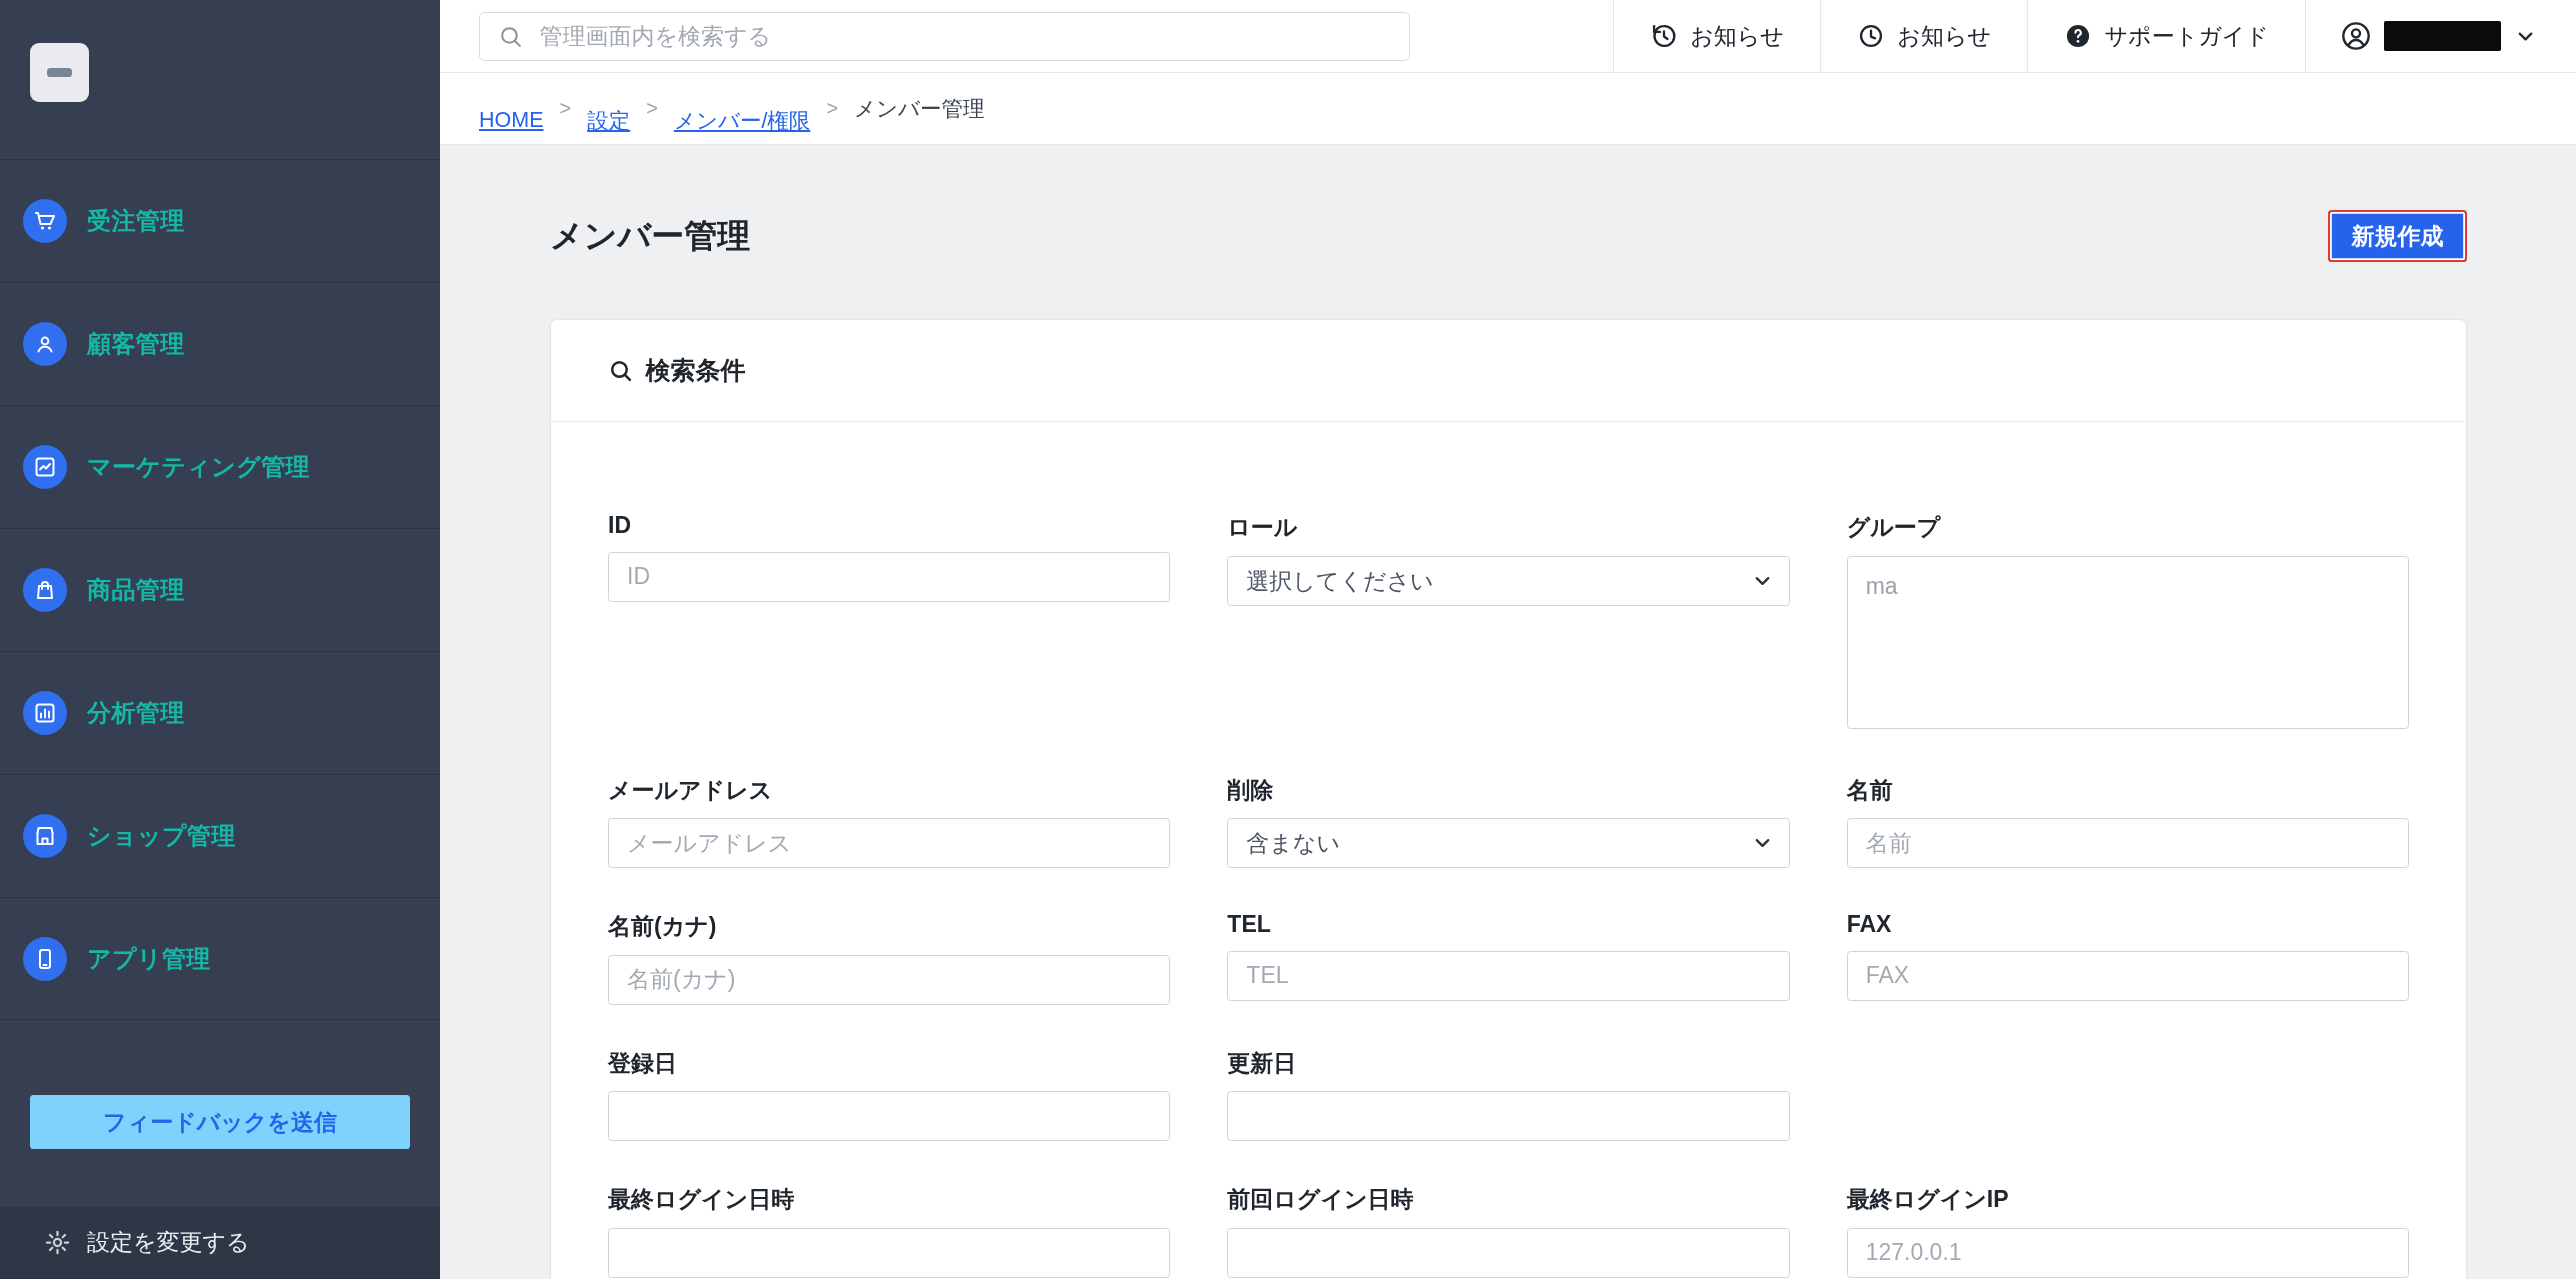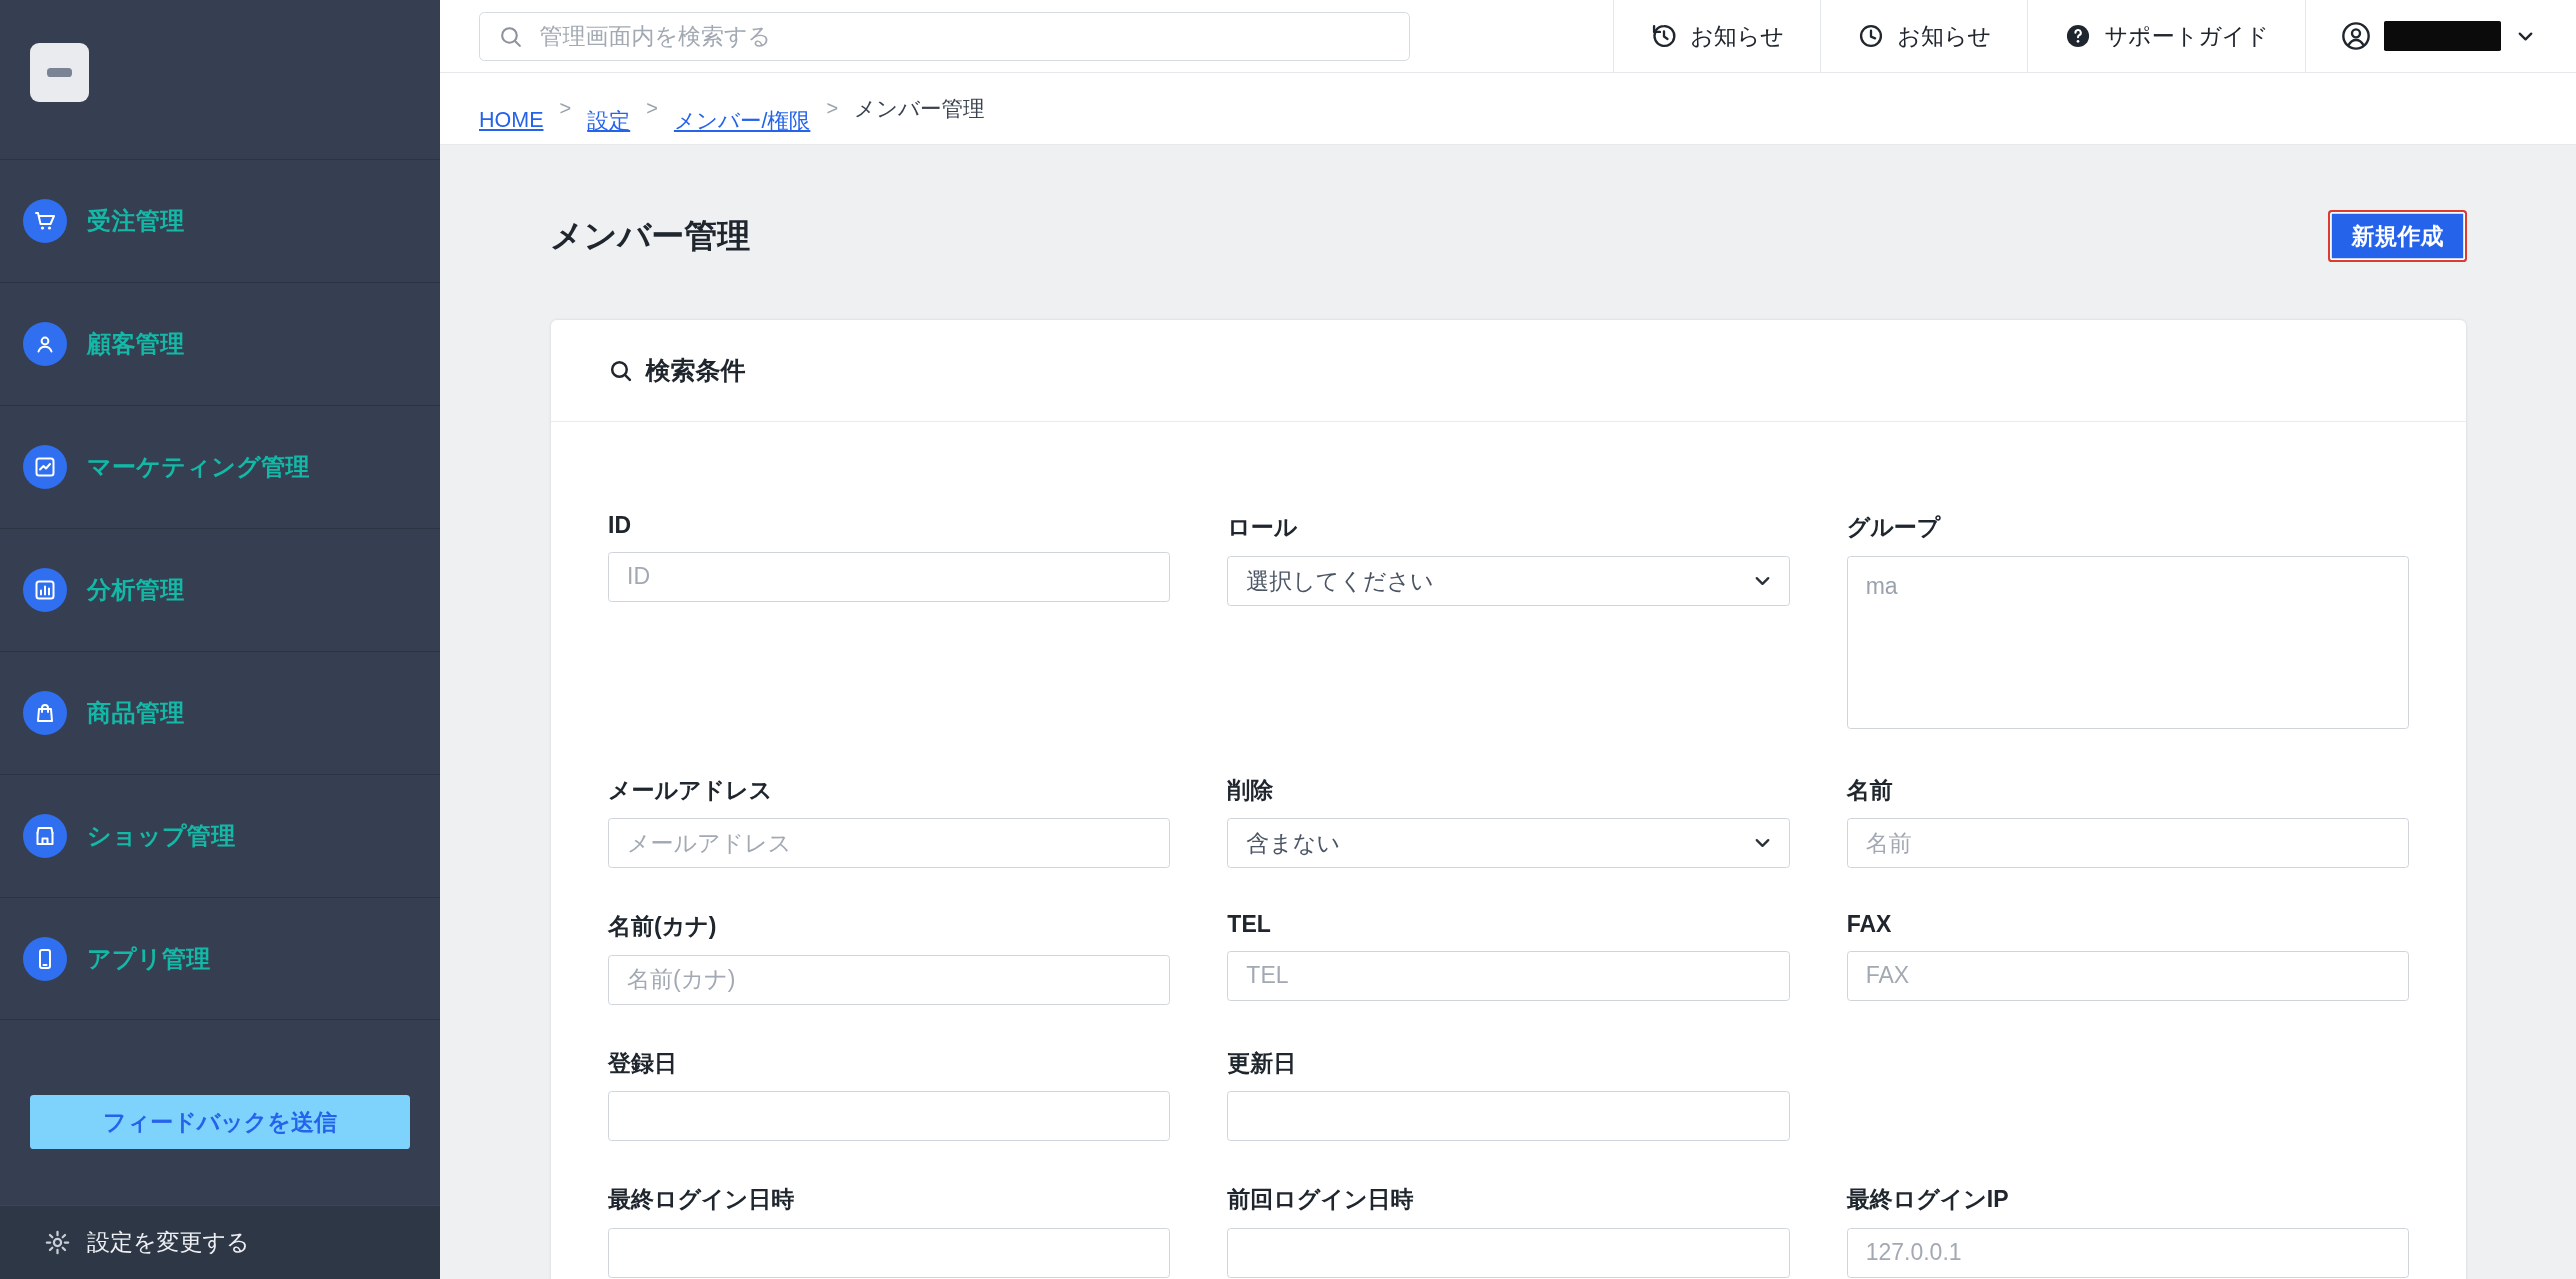--- a/index.html
+++ b/index.html
@@ -175,35 +175,35 @@
             <rect x="3.5" y="3.5" width="17" height="17" rx="2.5"></rect>
               <path d="M7 14.5l3.5-3.5 2.5 2.5 4-4.5"></path>
           </svg>
         </span>
         <span class="nav-label">マーケティング管理</span>
       </div>
 
       <div class="nav-item">
         <span class="nav-icon">
           <svg viewBox="0 0 24 24" fill="none" stroke="#fff" stroke-width="2" stroke-linecap="round" stroke-linejoin="round">
+            <path d="M6 8h12l1 12H5L6 8z"></path>
+              <path d="M9 11V7a3 3 0 0 1 6 0v4"></path>
+          </svg>
+        </span>
+        <span class="nav-label">商品管理</span>
+      </div>
+
+      <div class="nav-item">
+        <span class="nav-icon">
+          <svg viewBox="0 0 24 24" fill="none" stroke="#fff" stroke-width="2" stroke-linecap="round" stroke-linejoin="round">
             <rect x="3.5" y="3.5" width="17" height="17" rx="2.5"></rect>
               <path d="M8 16.5v-4M12 16.5v-8M16 16.5v-6"></path>
           </svg>
         </span>
         <span class="nav-label">分析管理</span>
-      </div>
-
-      <div class="nav-item">
-        <span class="nav-icon">
-          <svg viewBox="0 0 24 24" fill="none" stroke="#fff" stroke-width="2" stroke-linecap="round" stroke-linejoin="round">
-            <path d="M6 8h12l1 12H5L6 8z"></path>
-              <path d="M9 11V7a3 3 0 0 1 6 0v4"></path>
-          </svg>
-        </span>
-        <span class="nav-label">商品管理</span>
       </div>
 
       <div class="nav-item">
         <span class="nav-icon">
           <svg viewBox="0 0 24 24" fill="none" stroke="#fff" stroke-width="2" stroke-linecap="round" stroke-linejoin="round">
             <path d="M4.5 9L5.6 4h12.8L19.5 9"></path>
               <path d="M4.5 9v11h15V9"></path>
               <path d="M9.5 20v-5.5h5V20"></path>
           </svg>
         </span>

